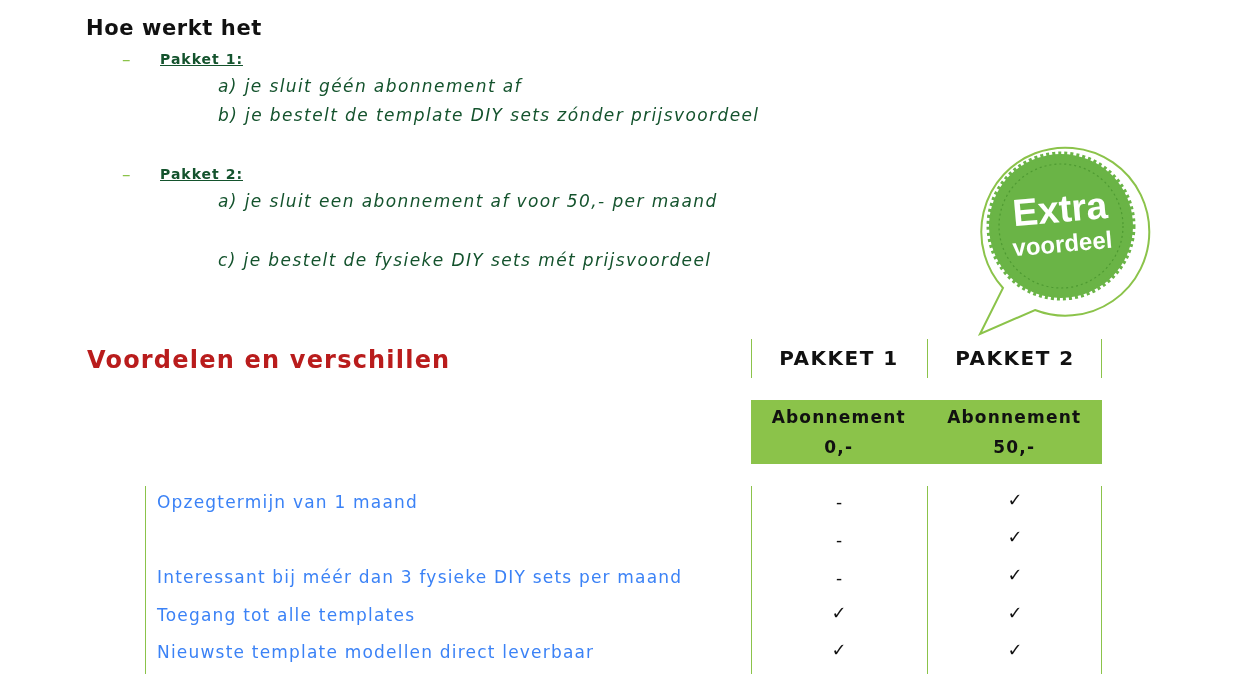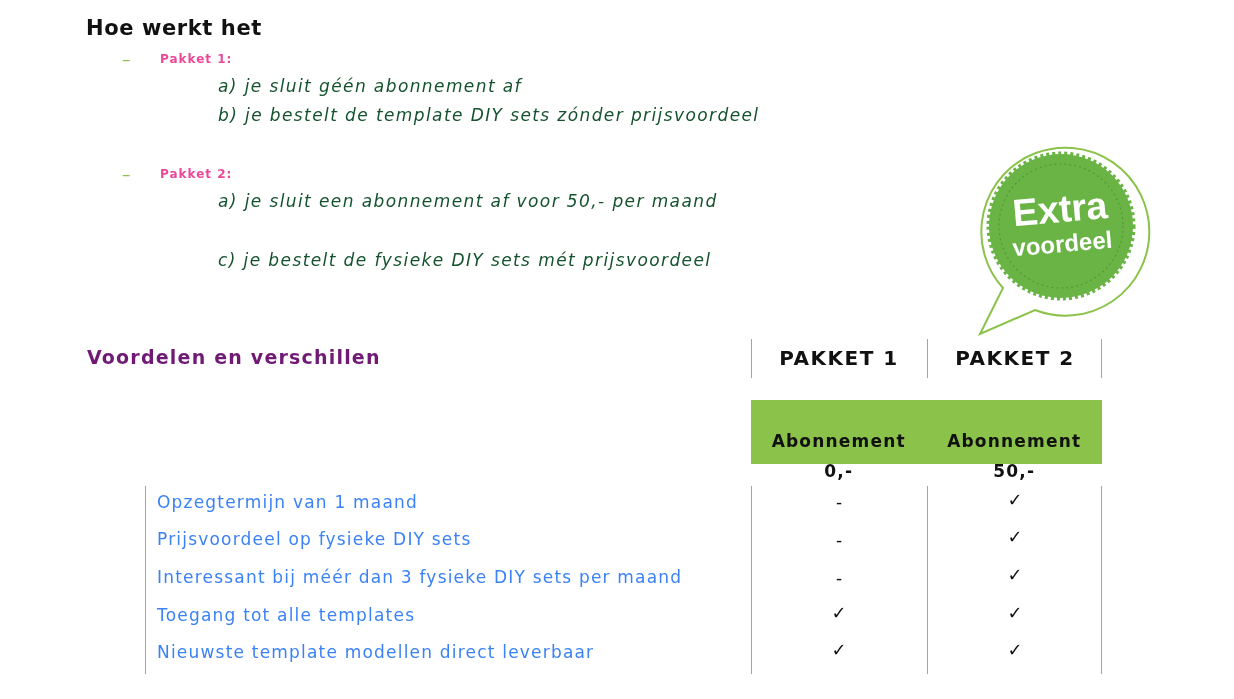--- a/index.html
+++ b/index.html
@@ -12,48 +12,48 @@
 
     .h1 {
       position: absolute; left: 86px; top: 16px;
       font-size: 21px; font-weight: bold; letter-spacing: 0.6px; color: #111;
     }
     .pkg-row {
       position: absolute; left: 122px; display: flex; align-items: center;
     }
     .pkg-dash { width: 38px; color: #8bc34a; font-size: 17px; }
     .pkg-title {
-      color: #ec4899; font-weight: bold; font-size: 12px; letter-spacing: 1px;
+      color: #14532d; font-weight: bold; font-size: 14px; letter-spacing: 1px; text-decoration: underline;
     }
     .item {
       position: absolute; left: 218px; font-style: italic; font-size: 17px;
       letter-spacing: 1.4px; color: #14532d;
     }
 
     .h2 {
       position: absolute; left: 87px; top: 346px;
-      font-size: 19px; font-weight: bold; letter-spacing: 1.2px; color: #701a75;
+      font-size: 24px; font-weight: bold; letter-spacing: 1.2px; color: #b91c1c;
     }
 
     
     .badge { position: absolute; left: 965px; top: 138px; width: 190px; height: 200px; }
 
     
     .vline { position: absolute; width: 1px; background: #8bc34a; }
     .col-head {
       position: absolute; top: 346px; width: 176px; text-align: center;
       font-weight: bold; font-size: 20px; letter-spacing: 1.5px; color: #111;
     }
     .price-band {
       position: absolute; left: 751px; top: 400px; width: 351px; height: 64px;
       background: #8bc34a; display: flex;
     }
     .price-cell {
       width: 50%; text-align: center; font-weight: bold; font-size: 17px;
-      letter-spacing: 1.2px; line-height: 30px; padding-top: 2px; color: #111; margin-top: 24px;
+      letter-spacing: 1.2px; line-height: 30px; padding-top: 2px; color: #111;
     }
     .feat {
       position: absolute; left: 157px; font-size: 17px; letter-spacing: 1.2px; color: #3b82f6;
     }
     .mark {
       position: absolute; width: 176px; text-align: center; font-size: 17px; color: #111;
     }
     .mark.check { font-size: 18px; font-weight: bold; }
   </style>
 </head>
@@ -114,21 +114,20 @@
 
   <div class="vline" style="left:145px; top:486px; height:188px"></div>
   <div class="vline" style="left:751px; top:486px; height:188px"></div>
   <div class="vline" style="left:927px; top:486px; height:188px"></div>
   <div class="vline" style="left:1101px; top:486px; height:188px"></div>
 
   <div class="feat" style="top:492px">Opzegtermijn van 1 maand</div>
   <div class="mark" style="left:751px; top:492px">-</div>
   <div class="mark check" style="left:927px; top:489px">✓</div>
 
-  <div class="feat" style="top:529px">Prijsvoordeel op fysieke DIY sets</div>
   <div class="mark" style="left:751px; top:530px">-</div>
   <div class="mark check" style="left:927px; top:526px">✓</div>
 
   <div class="feat" style="top:567px">Interessant bij méér dan 3 fysieke DIY sets per maand</div>
   <div class="mark" style="left:751px; top:568px">-</div>
   <div class="mark check" style="left:927px; top:564px">✓</div>
 
   <div class="feat" style="top:605px">Toegang tot alle templates</div>
   <div class="mark check" style="left:751px; top:602px">✓</div>
   <div class="mark check" style="left:927px; top:602px">✓</div>

